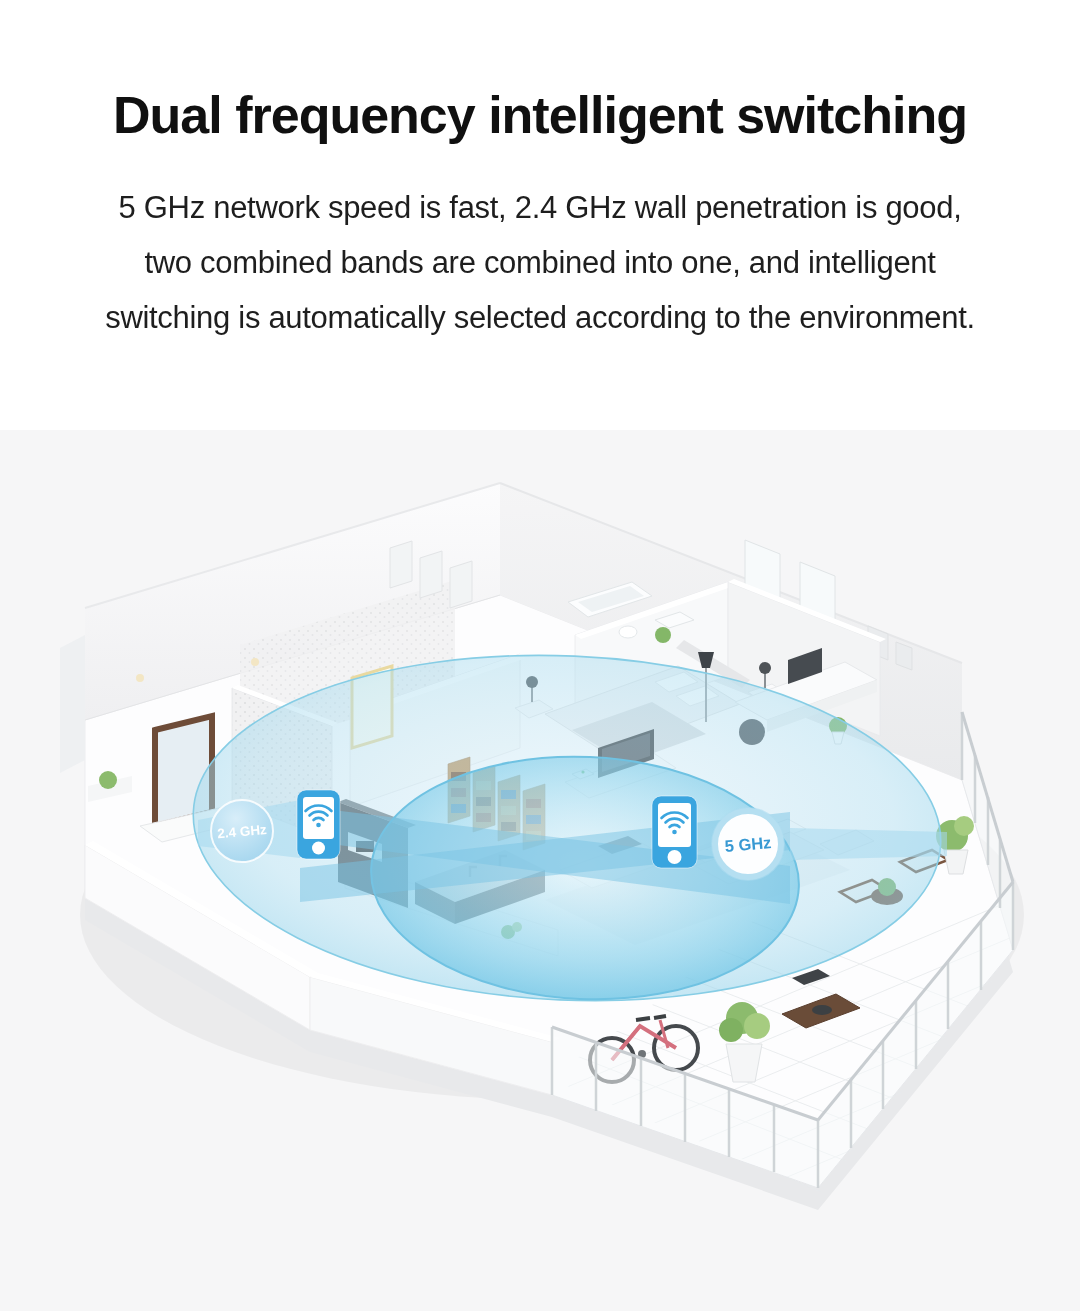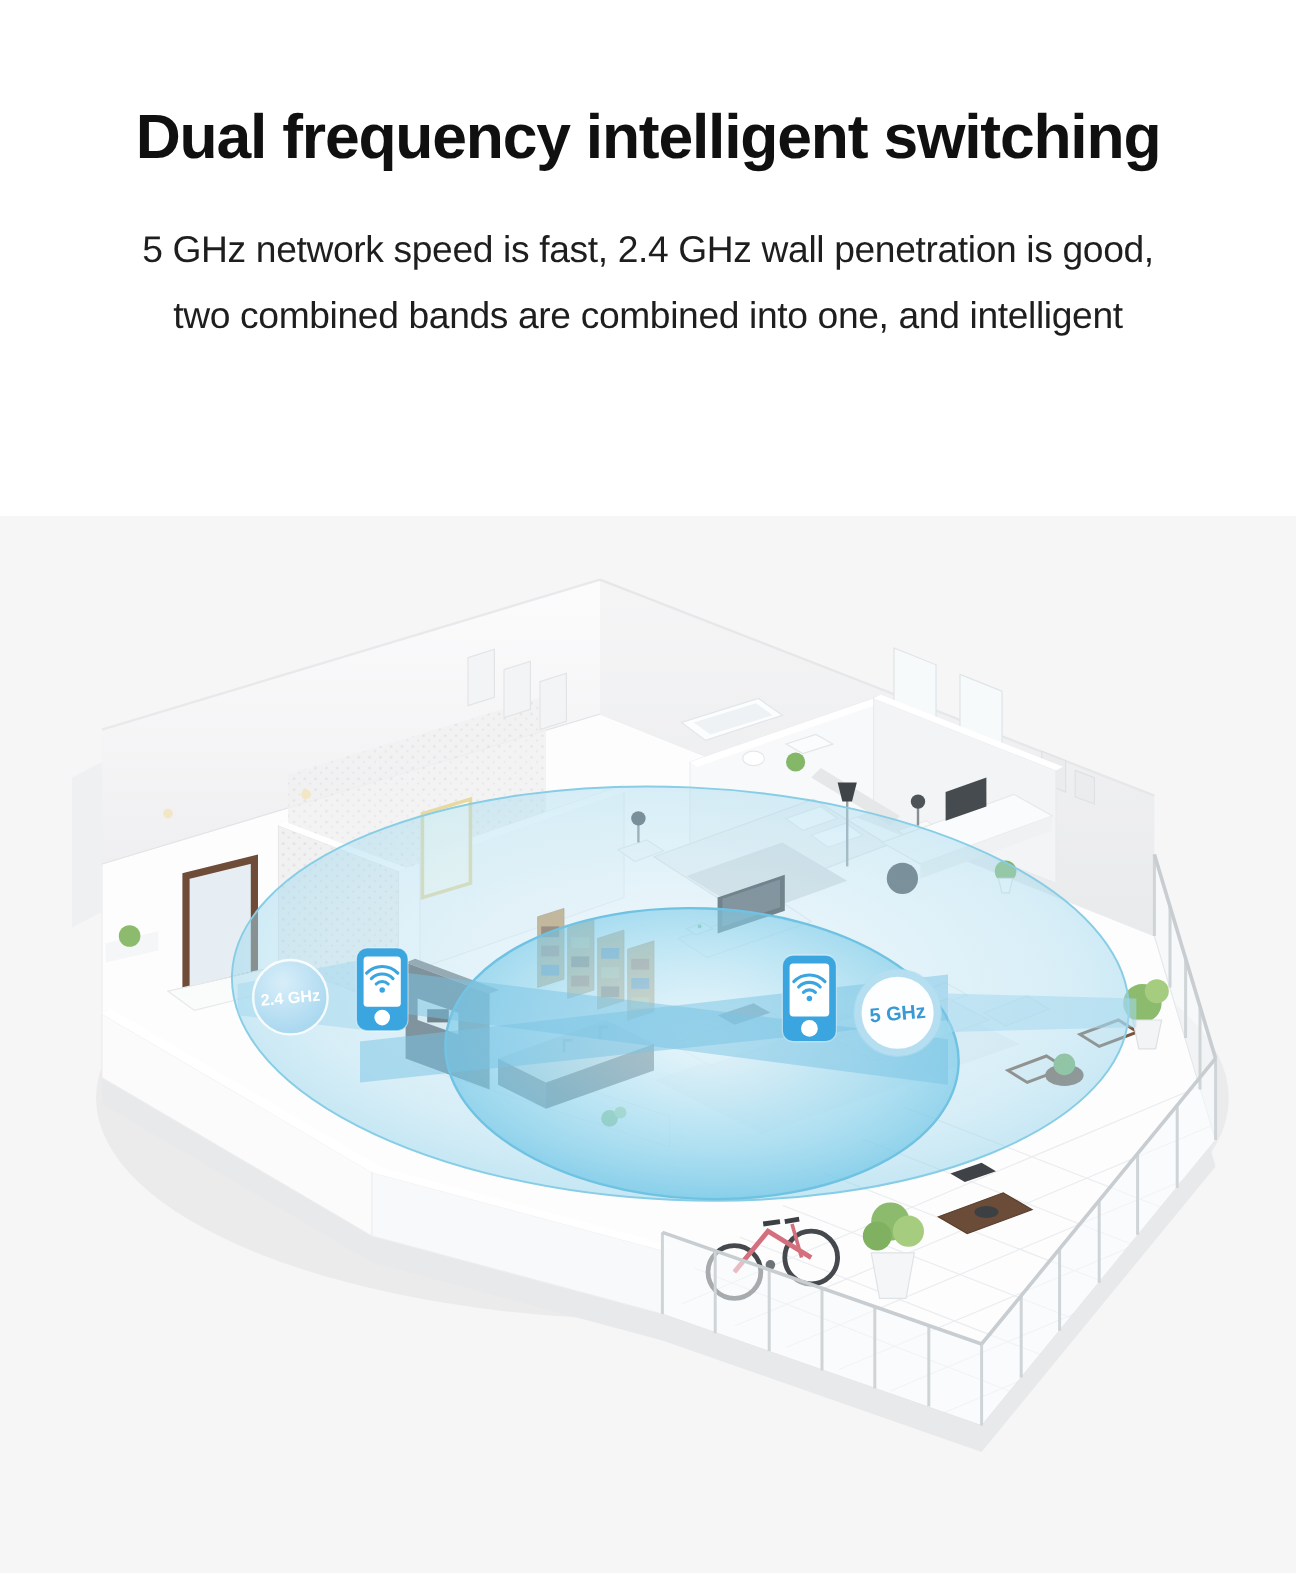--- a/index.html
+++ b/index.html
@@ -27,20 +27,21 @@
 </head>
 <body>
 
 <div class="canvas">
 
   <header class="feature-header">
     <h1 class="feature-title">Dual frequency intelligent switching</h1>
     <p class="feature-desc">
       <span>5 GHz network speed is fast, 2.4 GHz wall penetration is good,</span><br>
       <span>two combined bands are combined into one, and intelligent</span><br>
+      <span>switching is automatically selected according to the environment.</span>
     </p>
   </header>
 
   <section class="hero-section">
     <svg class="hero-svg" width="1080" height="881" viewBox="0 0 1080 881">
       <defs>
         <linearGradient id="gWallL" x1="0" y1="0" x2="0" y2="1">
           <stop offset="0" stop-color="#fcfcfd"></stop>
             <stop offset="1" stop-color="#efeff1"></stop>
         </linearGradient>

